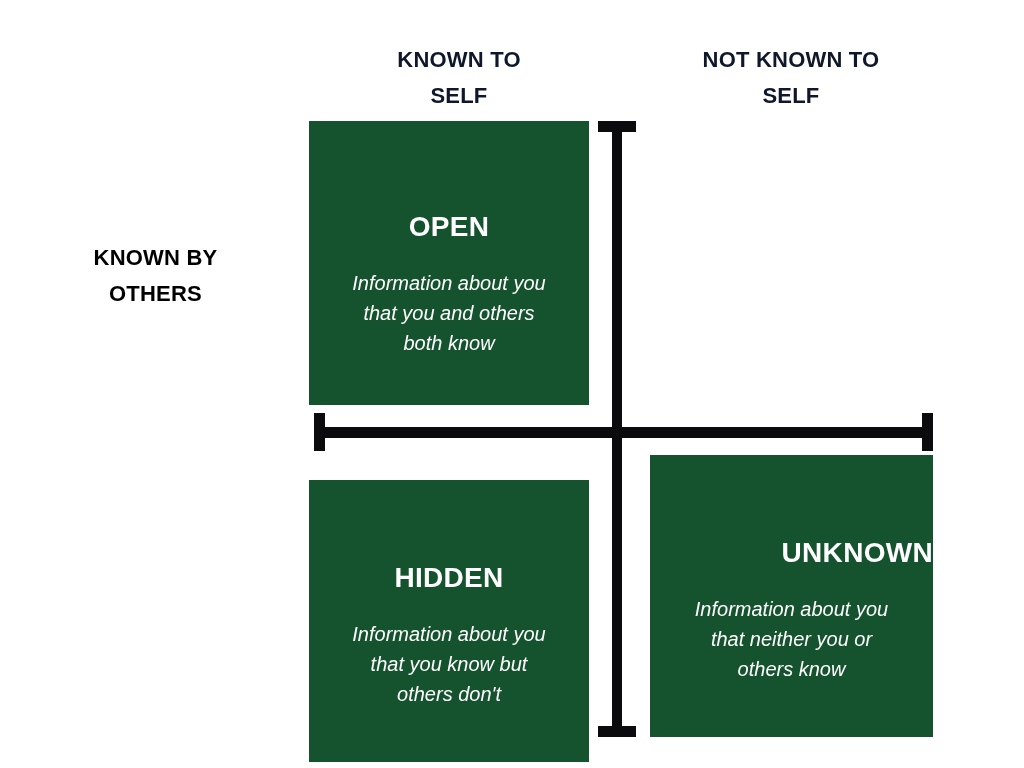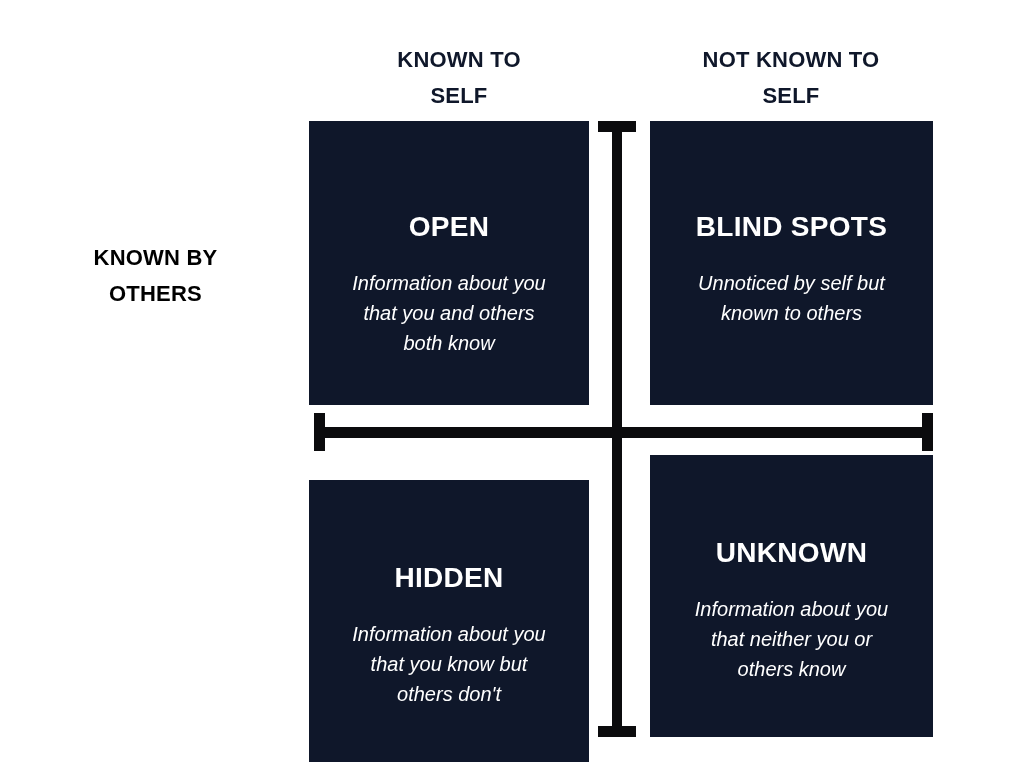--- a/index.html
+++ b/index.html
@@ -44,21 +44,21 @@
     line-height: 1.62;
     letter-spacing: 0.2px;
     white-space: pre-line;
   }
   #row-header-top    { left: 35px; top: 240px; width: 241px; }
   #row-header-bottom { left: 35px; top: 546px; width: 241px; }
 
   
   .quadrant {
     position: absolute;
-    background: #0f172a;
+    background: #14532d;
     box-sizing: border-box;
     padding: 0 0;
   }
   #quadrant-open        { left: 309px; top: 121px; width: 280px; height: 284px; }
   #quadrant-blind-spots { left: 650px; top: 121px; width: 283px; height: 284px; }
   #quadrant-hidden      { left: 309px; top: 480px; width: 280px; height: 282px; }
   #quadrant-unknown     { left: 650px; top: 455px; width: 283px; height: 282px; }
 
   .quadrant-title {
     position: absolute;
@@ -81,21 +81,21 @@
     line-height: 1.5;
     white-space: pre-line;
   }
   
   #quadrant-open .quadrant-title        { top: 90px; }
   #quadrant-open .quadrant-body         { top: 147px; }
   #quadrant-blind-spots .quadrant-title { top: 90px; }
   #quadrant-blind-spots .quadrant-body  { top: 147px; }
   #quadrant-hidden .quadrant-title      { top: 82px; }
   #quadrant-hidden .quadrant-body       { top: 139px; }
-  #quadrant-unknown .quadrant-title     { top: 82px; }
+  #quadrant-unknown .quadrant-title     { top: 82px; text-align: right; }
   #quadrant-unknown .quadrant-body      { top: 139px; }
 
   
   .axis-vertical {
     position: absolute;
     left: 612px;
     top: 121px;
     width: 10px;
     height: 616px;
     background: #0b0b0d;
@@ -140,25 +140,20 @@
 OTHERS</div>
 
 
   <div id="quadrant-open" class="quadrant">
     <div class="quadrant-title">OPEN</div>
     <div class="quadrant-body">Information about you
 that you and others
 both know</div>
   </div>
 
-  <div id="quadrant-blind-spots" class="quadrant">
-    <div class="quadrant-title">BLIND SPOTS</div>
-    <div class="quadrant-body">Unnoticed by self but
-known to others</div>
-  </div>
 
   <div id="quadrant-hidden" class="quadrant">
     <div class="quadrant-title">HIDDEN</div>
     <div class="quadrant-body">Information about you
 that you know but
 others don't</div>
   </div>
 
   <div id="quadrant-unknown" class="quadrant">
     <div class="quadrant-title">UNKNOWN</div>

